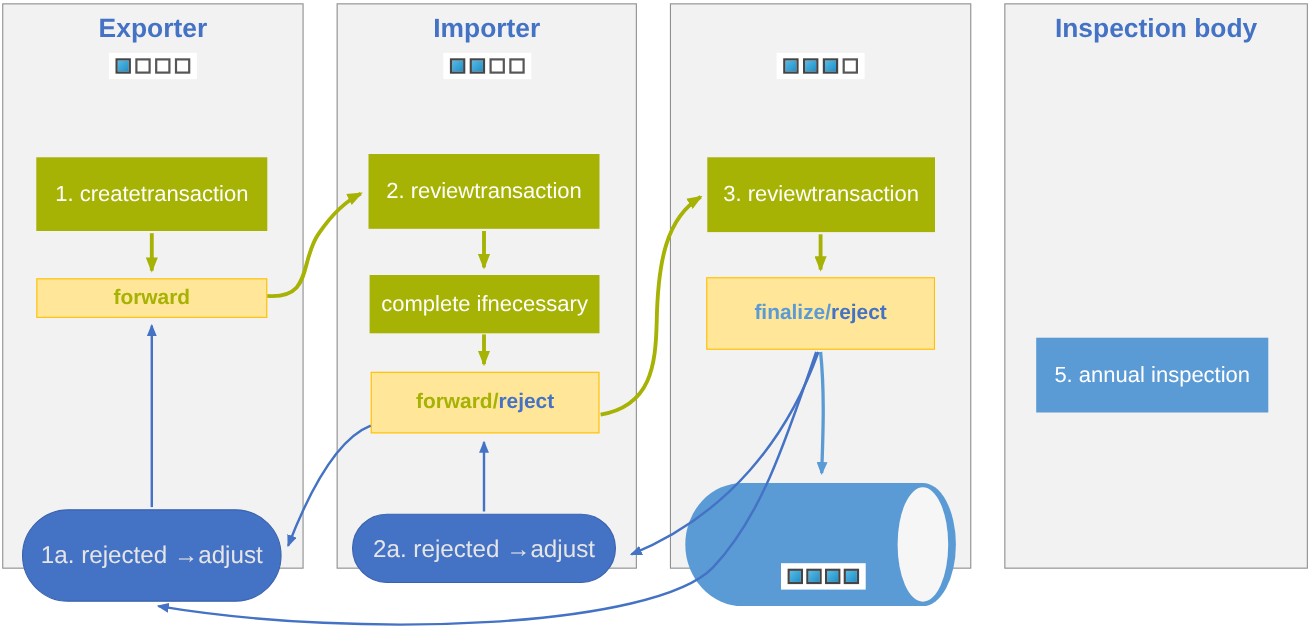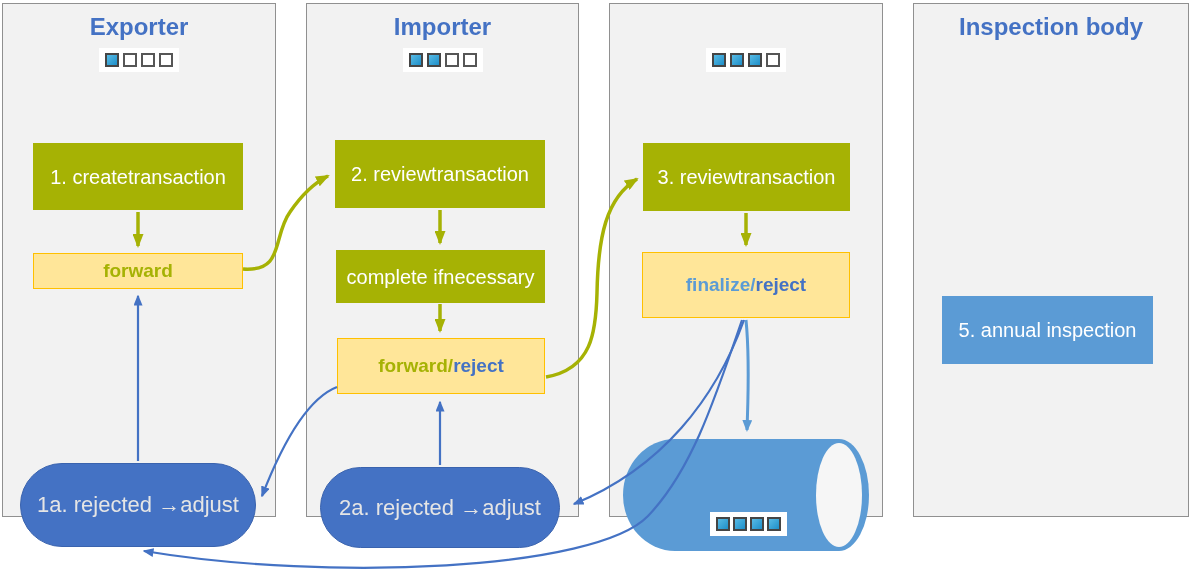--- a/index.html
+++ b/index.html
@@ -82,21 +82,21 @@
     <span>transaction</span>
   </div>
   <div class="box step" style="left:336px;top:250px;width:209px;height:53px">
     <span>complete if</span>
     <span>necessary</span>
   </div>
   <div class="box action" style="left:337px;top:338px;width:208px;height:56px">
     <span class="t-green">forward/</span>
     <span class="t-blue">reject</span>
   </div>
-  <div class="box pill" style="left:320px;top:467px;width:240px;height:81px;border-radius:41px">
+  <div class="box pill" style="left:320px;top:467px;width:240px;height:63px;border-radius:41px">
     <span>2a. rejected →</span>
     <span>adjust</span>
   </div>
 
   <div class="box step" style="left:643px;top:143px;width:207px;height:68px">
     <span>3. review</span>
     <span>transaction</span>
   </div>
   <div class="box action" style="left:642px;top:252px;width:208px;height:66px">
     <span class="t-lightblue">finalize/</span>
@@ -107,21 +107,21 @@
     <path d="M57,1 A52,56 0 0 0 57,113 L221,113 A30,56 0 0 0 221,1 Z" fill="#5B9BD5"></path>
     <ellipse cx="221" cy="57" rx="23" ry="52" fill="#f6f6f6"></ellipse>
   </svg>
   <div class="scm-badge" style="left:710px;top:512px">
       <span class="sq sq-filled"></span>
       <span class="sq sq-filled"></span>
       <span class="sq sq-filled"></span>
       <span class="sq sq-filled"></span>
     </div>
 
-  <div class="box lightbox" style="left:942px;top:296px;width:211px;height:68px">
+  <div class="box lightbox" style="left:942px;top:307px;width:211px;height:68px">
     <span>5. annual inspection</span>
   </div>
 
   <svg class="arrows" width="1192" height="582" viewBox="0 0 1192 582">
     <defs>
       <marker id="mg" markerUnits="userSpaceOnUse" markerWidth="14" markerHeight="11" refX="12" refY="5.5" orient="auto">
         <path d="M0,0 L14,5.5 L0,11 Z" fill="#A6B204"></path>
       </marker>
       <marker id="mb" markerUnits="userSpaceOnUse" markerWidth="11" markerHeight="9" refX="9.5" refY="4.5" orient="auto">
         <path d="M0,0 L11,4.5 L0,9 Z" fill="#4472C4"></path>

